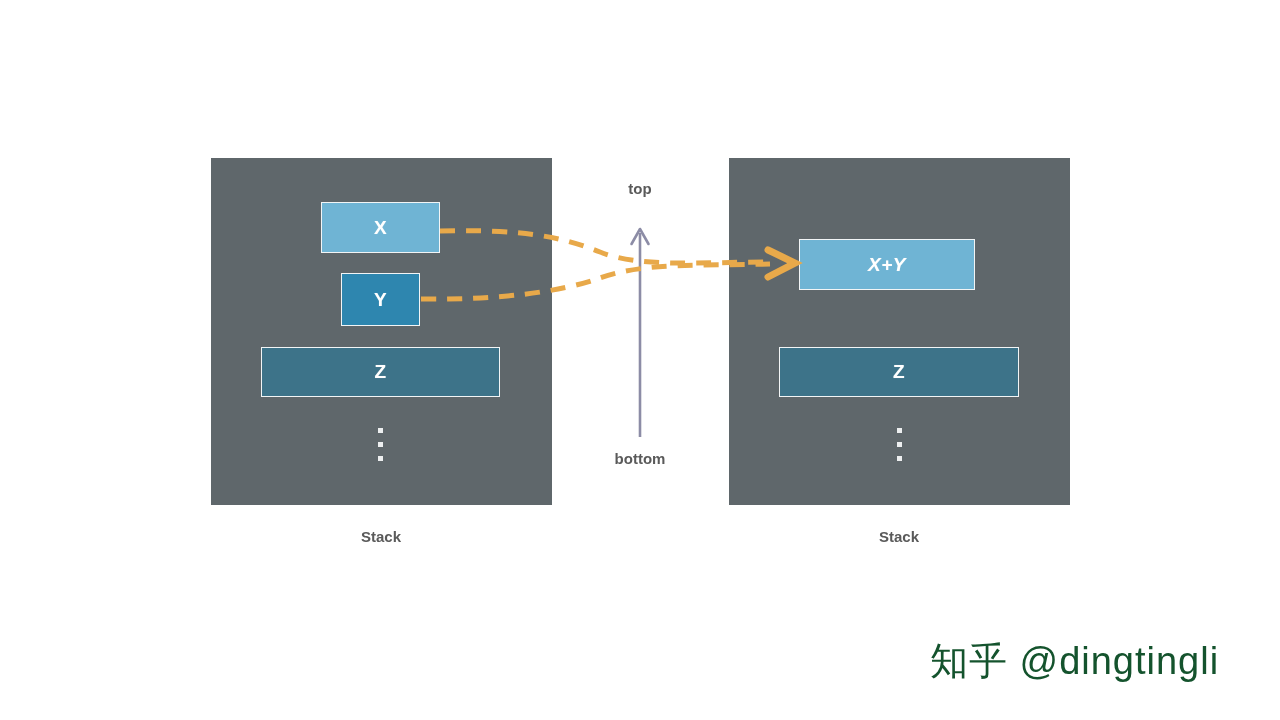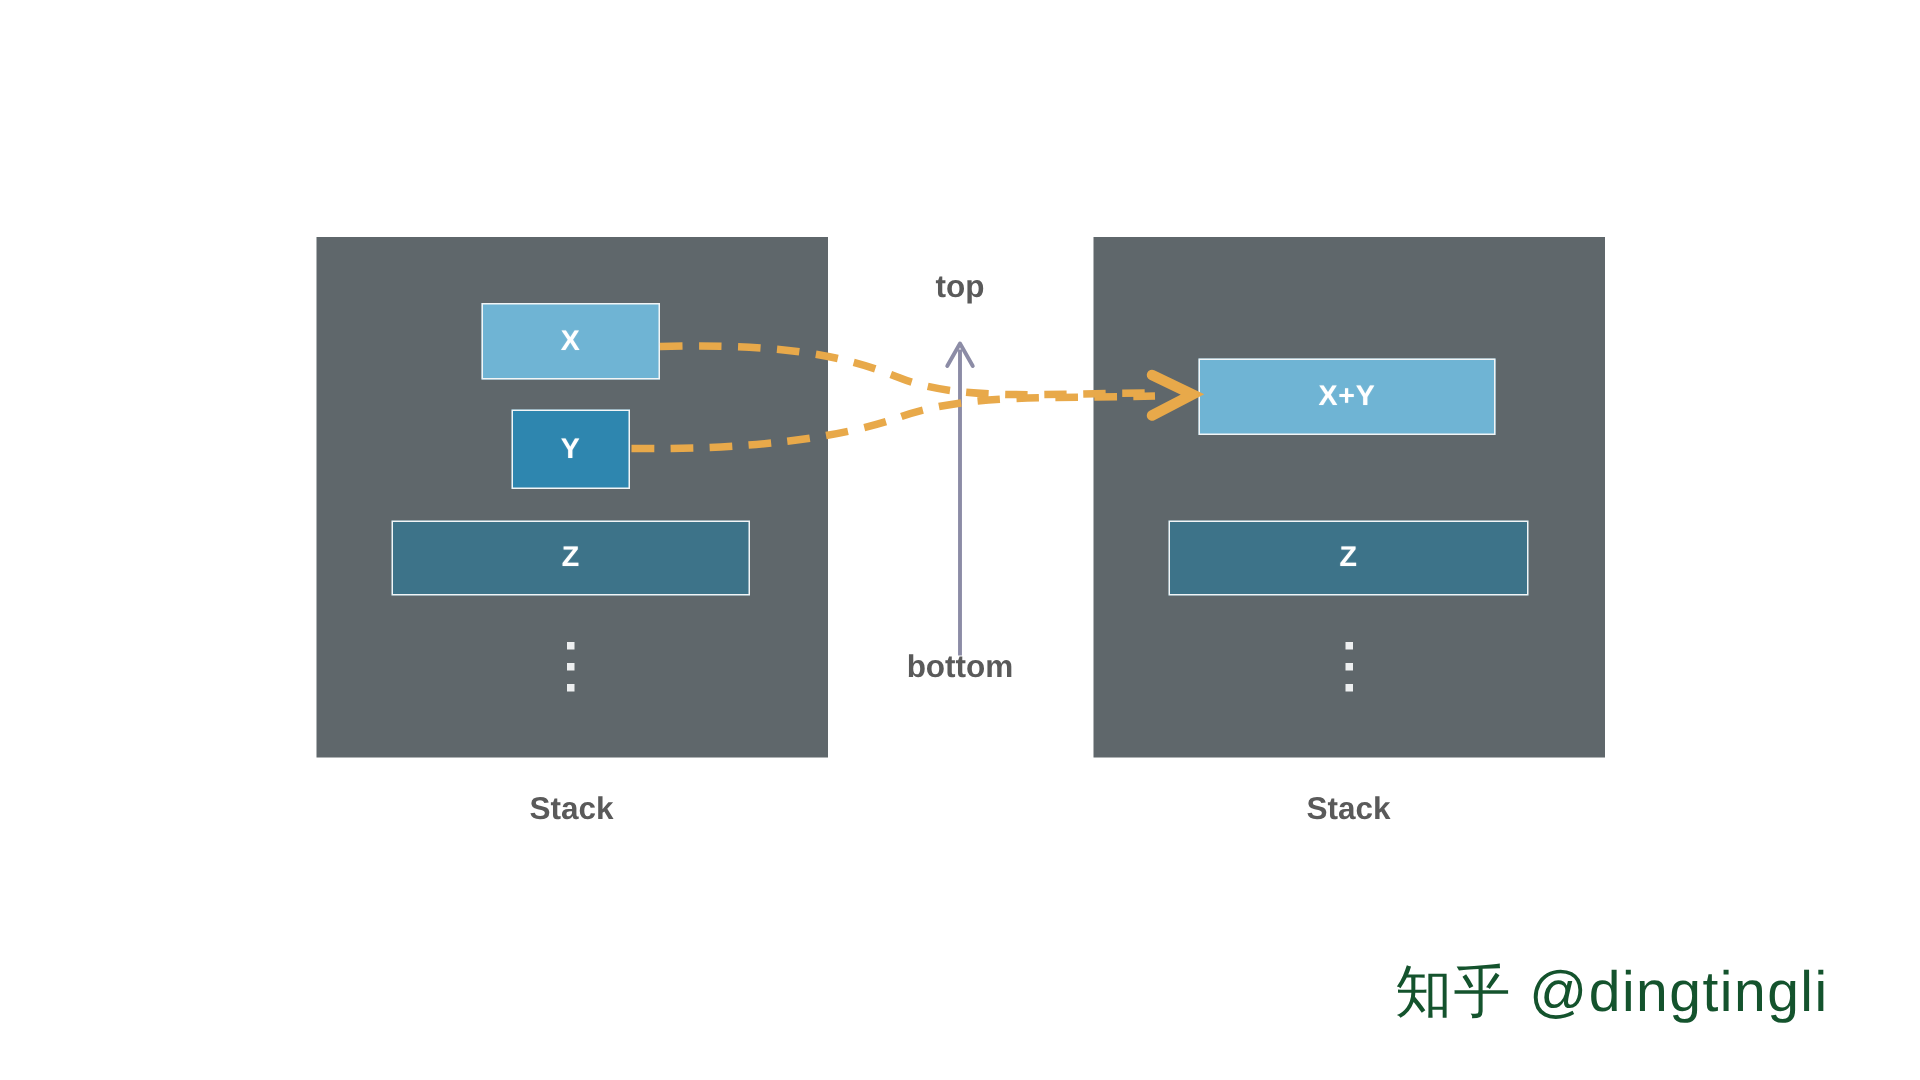--- a/index.html
+++ b/index.html
@@ -35,21 +35,21 @@
     justify-content: center;
     color: #FFFFFF;
     font-weight: bold;
     font-size: 19px;
     letter-spacing: .5px;
     text-shadow: 0 0 1px rgba(255,255,255,.35);
   }
   .cell-x    { left: 321px; top: 202px; width: 119px; height: 51px; background: #6FB4D4; }
   .cell-y    { left: 341px; top: 273px; width:  79px; height: 53px; background: #2E86AF; }
   .cell-z-l  { left: 261px; top: 347px; width: 239px; height: 50px; background: #3D7389; }
-  .cell-xy   { left: 799px; top: 239px; width: 198px; height: 51px; background: #6FB4D4; }
+  .cell-xy   { left: 799px; top: 239px; width: 176px; height: 51px; background: #6FB4D4; font-style: italic; }
   .cell-z-r  { left: 779px; top: 347px; width: 240px; height: 50px; background: #3D7389; }
 
   
   .ellipsis {
     position: absolute;
     width: 8px;
     display: flex;
     flex-direction: column;
     align-items: center;
     gap: 9px;
@@ -61,26 +61,26 @@
     background: #EDEFF0;
   }
   #ellipsis-left  { left: 376px; top: 428px; }
   #ellipsis-right { left: 895px; top: 428px; }
 
   
   .plain-label {
     position: absolute;
     color: #5A5A5A;
     font-weight: bold;
-    font-size: 21px;
+    font-size: 15px;
     text-align: center;
     white-space: nowrap;
   }
   #label-top        { left: 590px; top: 180px; width: 100px; }
-  #label-bottom     { left: 580px; top: 433px; width: 120px; }
+  #label-bottom     { left: 580px; top: 450px; width: 120px; }
   #label-stack-left { left: 321px; top: 528px; width: 120px; }
   #label-stack-right{ left: 839px; top: 528px; width: 120px; }
 
   
   #flow-layer {
     position: absolute;
     left: 0; top: 0;
     width: 1280px;
     height: 720px;
     pointer-events: none;

